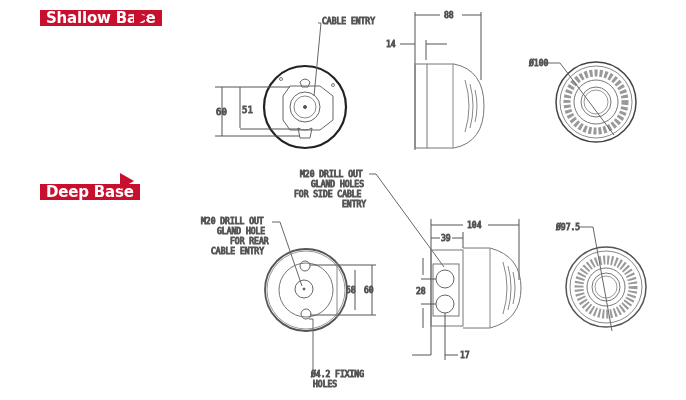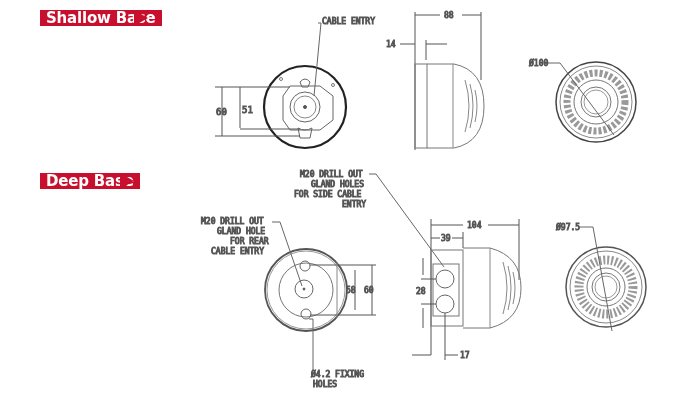--- a/index.html
+++ b/index.html
@@ -8,21 +8,21 @@
   .arrow { position:absolute; width:0; height:0; border-top:8px solid transparent; border-bottom:8px solid transparent; border-left:14px solid #c8102e; }
   svg.drawing { position:absolute; left:0; top:0; }
   svg text { font-family:"DejaVu Sans Mono", monospace; fill:#555; }
 </style>
 </head>
 <body>
 
 <div class="tag" style="left:40px;top:10px;">Shallow Base</div>
 <div class="arrow" style="left:134px;top:10px;"></div>
 
-<div class="tag" style="left:40px;top:173px;">Deep Base</div>
+<div class="tag" style="left:40px;top:184px;">Deep Base</div>
 <div class="arrow" style="left:120px;top:173px;"></div>
 
 <svg class="drawing" width="686" height="400" viewBox="0 0 686 400" stroke="#555" fill="none" stroke-width="1">
 
   <g>
     <circle cx="305" cy="107" r="41" stroke="#222" stroke-width="2.2"></circle>
     <polygon points="290,86 320,86 333,96 333,120 320,130 290,130 283,120 283,96" stroke="#666"></polygon>
     <circle cx="305" cy="107" r="15" stroke="#666"></circle>
     <circle cx="305" cy="107" r="11" stroke="#888"></circle>
     <circle cx="305" cy="107" r="1.5" fill="#555"></circle>

